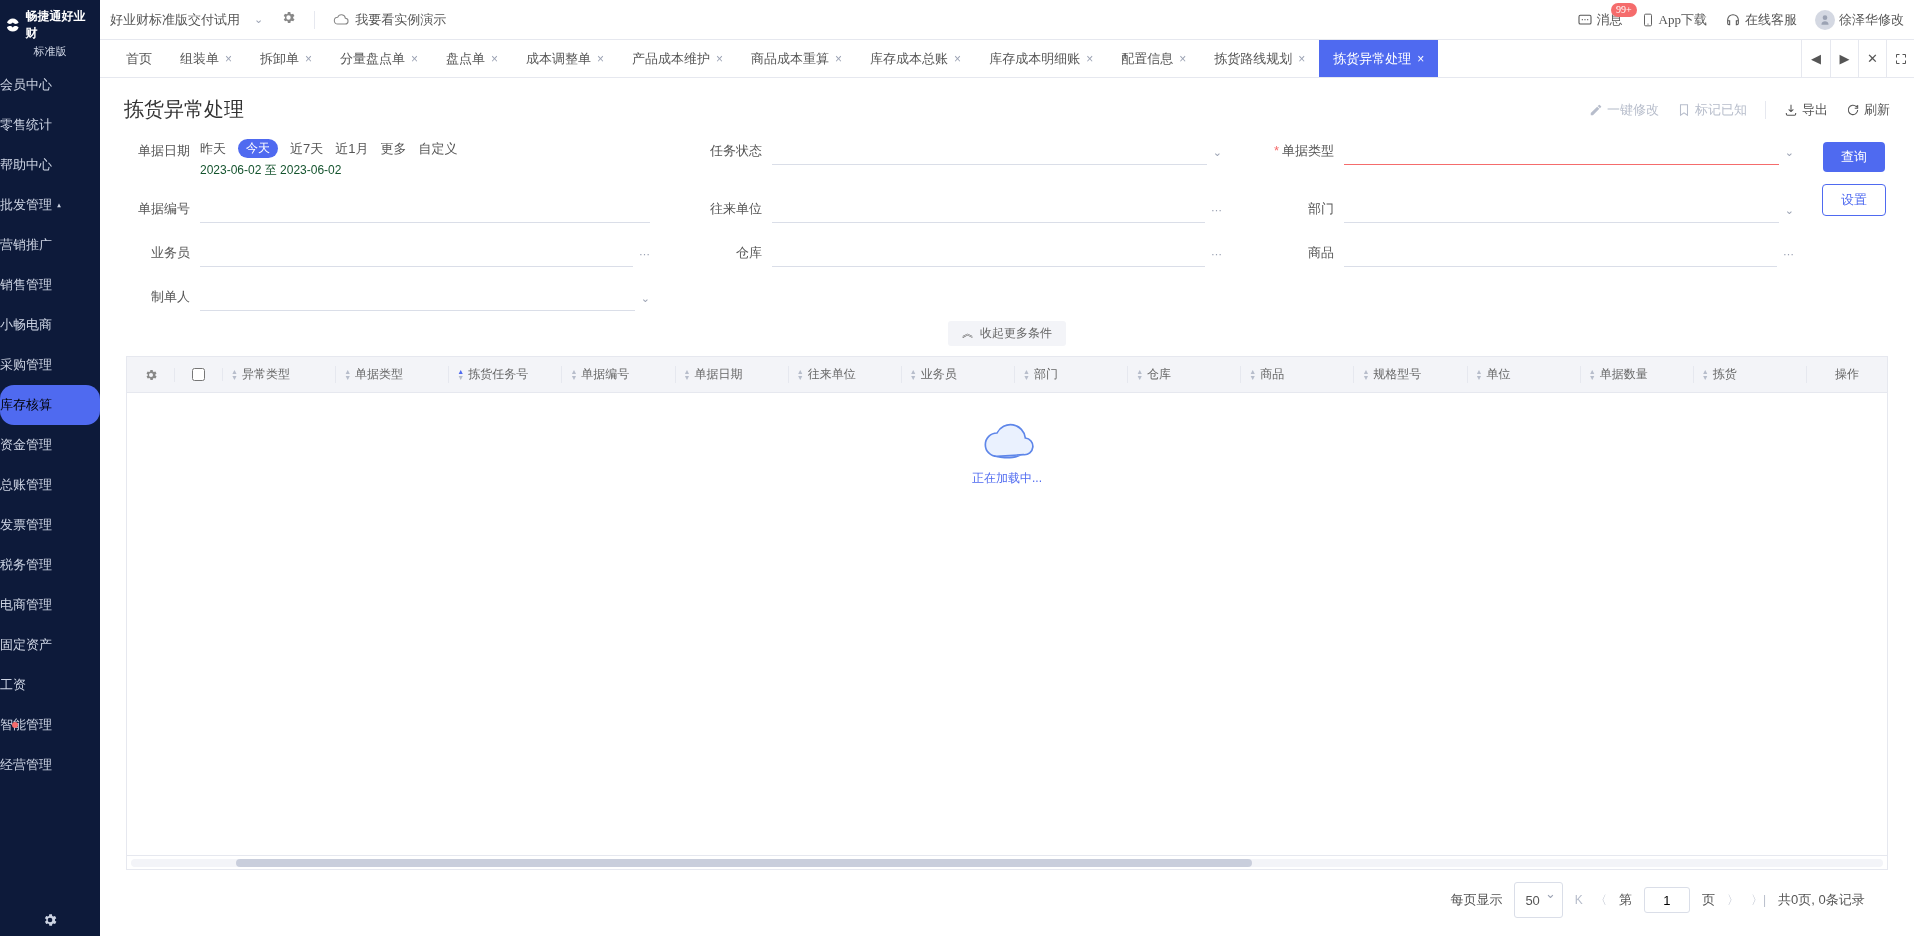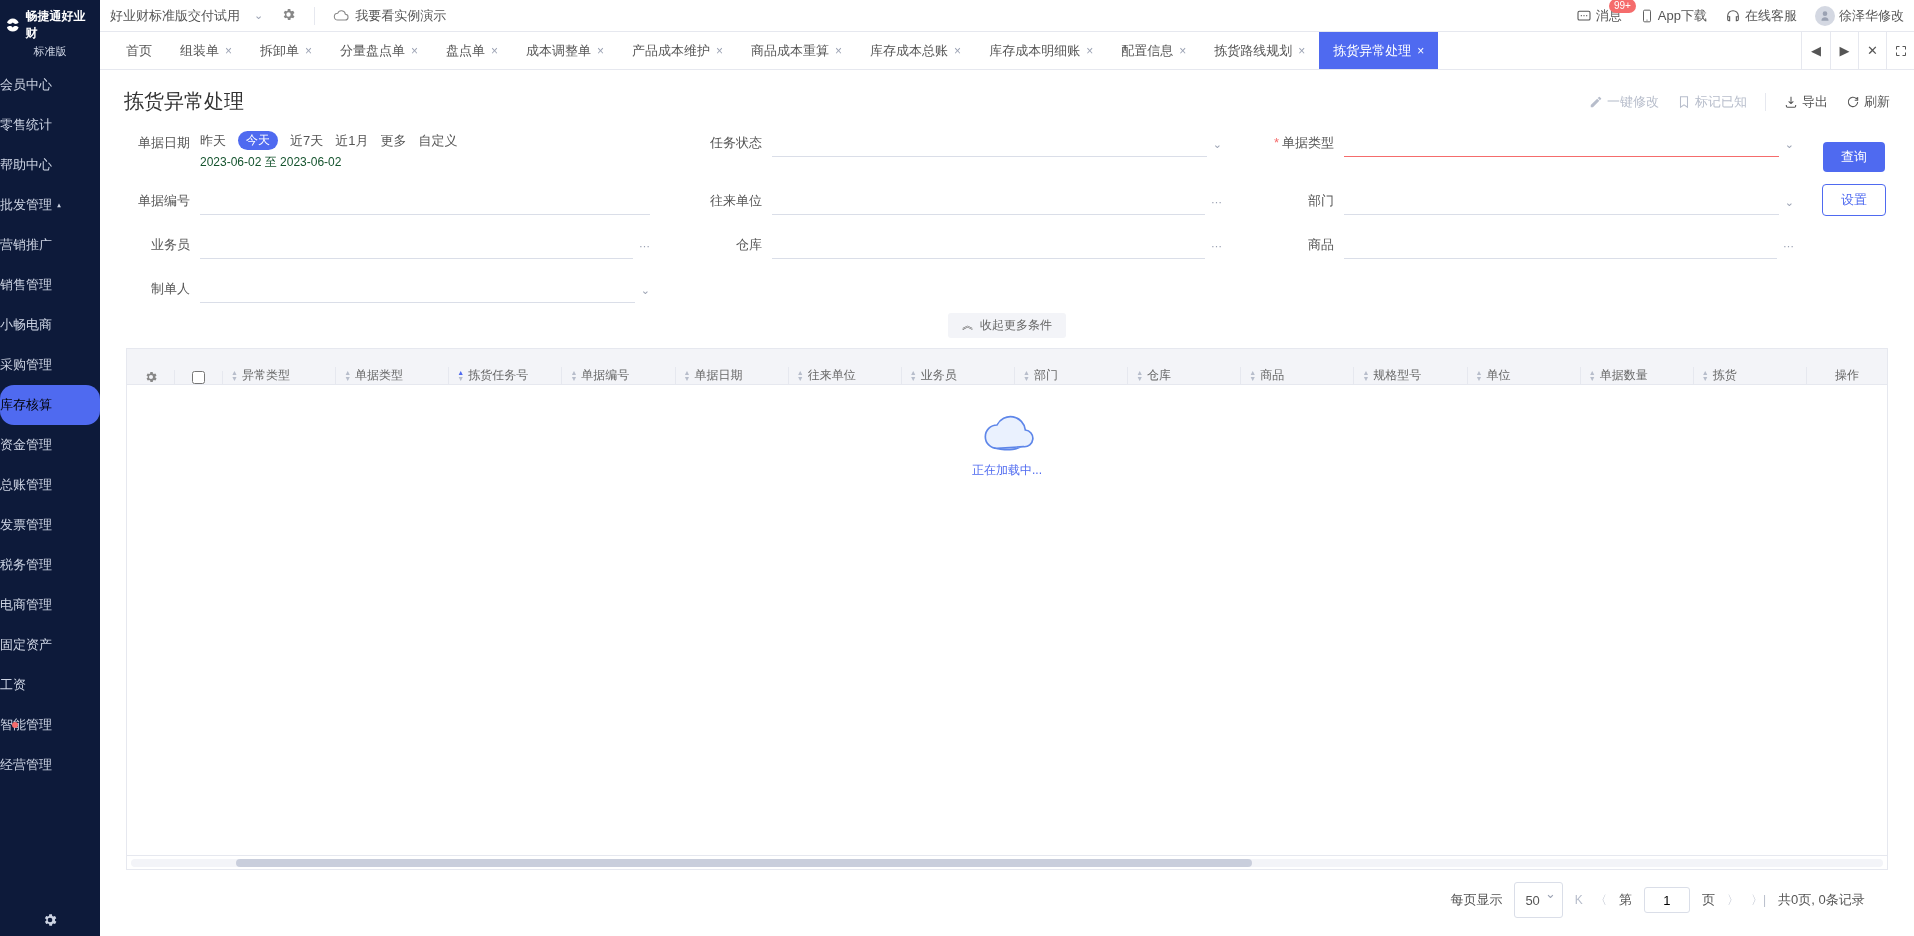--- a/index.html
+++ b/index.html
@@ -16,21 +16,21 @@
   .nav-item.expandable::after { content: "▴"; font-size: 10px; margin-left: 4px; color:#CDD4E3; }
   .nav-item.active { background: #4F6AF0; color: #000000; border-radius: 14px; }
   .nav-item .dot { width:6px; height:6px; border-radius:50%; background:#F56C6C; position:absolute; left:12px; }
   .sidebar-footer { height:30px; display:flex; justify-content:center; align-items:center; }
   .sidebar-footer svg { fill:#CDD4E3; }
 
   
   .main { flex: 1; display: flex; flex-direction: column; min-width: 0; }
 
   
-  .topbar { height: 32px; border-bottom: 1px solid #E6E8EF; display: flex; align-items: center; padding: 0 10px; gap: 18px; color:#555; }
+  .topbar { height: 40px; border-bottom: 1px solid #E6E8EF; display: flex; align-items: center; padding: 0 10px; gap: 18px; color:#555;font-family:Liberation Serif, serif; }
   .topbar .env { display:flex; align-items:center; gap:6px; cursor:pointer; }
   .topbar .env span:last-child { color:#9BA2B3; font-size:11px; }
   .topbar .env-caret { color:#9BA2B3; font-size:10px; margin-left:8px; }
   .topbar .divider { width:1px; height:18px; background:#E6E8EF; }
   .topbar .demo { display:flex; align-items:center; gap:6px; color:#555; cursor:pointer; }
   .topbar-right { margin-left:auto; display:flex; align-items:center; gap:18px; }
   .tr-item { display:flex; align-items:center; gap:4px; cursor:pointer; font-size:13px; color:#555; position:relative; }
   .badge { position:absolute; top:-8px; right:-14px; background:#F56C6C; color:#fff; font-size:10px; padding:0 5px; border-radius:8px; line-height:14px; }
   .avatar { width:20px; height:20px; border-radius:50%; background:#D4D8E2; display:flex; align-items:center; justify-content:center; }
   .avatar svg { fill:#9BA2B3; }
@@ -74,21 +74,21 @@
 
   .filters-side { position:absolute; right:28px; top:142px; display:flex; flex-direction:column; gap:12px; align-items:center; }
   .btn-primary { background:#4F6AF0; color:#fff; border:none; padding:6px 18px; border-radius:4px; cursor:pointer; font-size:13px; }
   .btn-primary.outline { background:#fff; color:#4F6AF0; border:1px solid #4F6AF0; }
 
   .collapse-row { text-align:center; padding:6px 0 10px; }
   .collapse-btn { display:inline-flex; align-items:center; gap:6px; background:#F3F4F8; border:none; padding:4px 14px; font-size:12px; color:#666; border-radius:3px; cursor:pointer; }
 
   
   .table-wrap { flex:1; display:flex; flex-direction:column; padding: 0 26px; min-height:0; }
-  .thead { display:flex; background:#F3F4F8; border:1px solid #E6E8EF; border-bottom:none; height:36px; align-items:flex-end; font-size:12px; color:#666; }
+  .thead { display:flex; background:#F3F4F8; border:1px solid #E6E8EF; border-bottom:none; height:36px; align-items:center; font-size:12px; color:#666; }
   .th { display:flex; align-items:center; padding:0 8px; border-right:1px solid #E6E8EF; gap:4px; white-space:nowrap; }
   .th:last-child { border-right:none; }
   .th .sort-icn { display:flex; flex-direction:column; font-size:7px; line-height:6px; color:#B7BDCB; }
   .th .sort-icn .asc.active { color:#4F6AF0; }
   .th.gear { width:48px; justify-content:center; }
   .th.chk  { width:48px; justify-content:center; }
   .th.op   { width:80px; justify-content:center; margin-left:auto; }
   .tbody { flex:1; border:1px solid #E6E8EF; position:relative; overflow:hidden; }
   .loading { position:absolute; left:50%; top:30px; transform:translateX(-50%); text-align:center; color:#4F6AF0; font-size:12px; }
   .loading .cloud { width:56px; height:40px; margin:0 auto 4px; }

